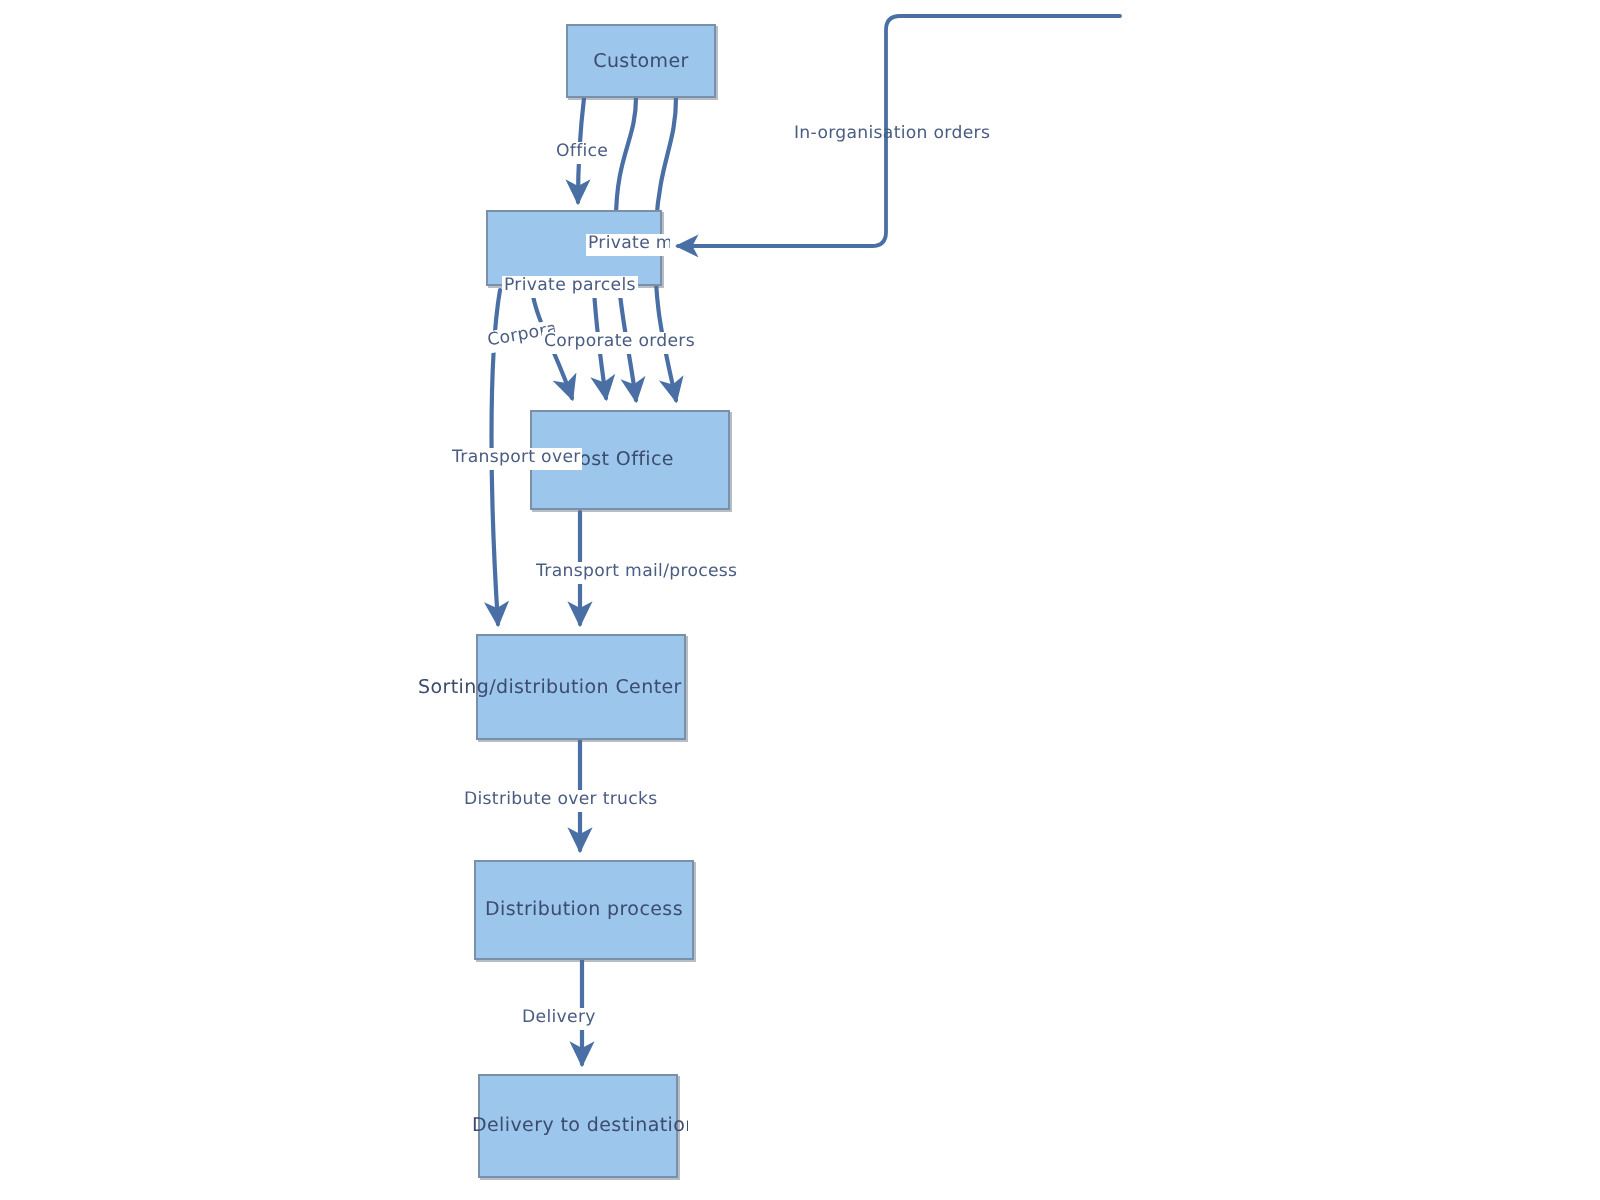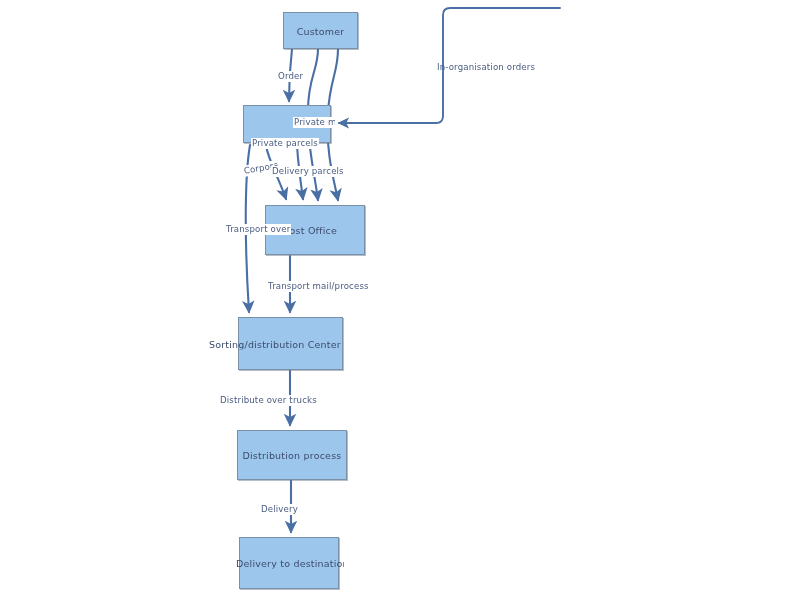--- a/index.html
+++ b/index.html
@@ -39,21 +39,21 @@
   .edge-label{
     position:absolute;
     color:#4a5c82;
     font-size:8.6px;
     letter-spacing:.15px;
     white-space:nowrap;
     background:#ffffff;
     padding:0 1px;
     line-height:11px;
   }
-  .edge-label.nobg{background:transparent;margin-left:40px;}
+  .edge-label.nobg{background:transparent;}
 </style>
 </head>
 <body>
 
 <div id="canvas">
 
   <svg class="layer" viewBox="0 0 800 600">
     <defs>
       <marker id="ah" markerWidth="9" markerHeight="9" refX="5.4" refY="3" orient="auto" markerUnits="strokeWidth">
         <path d="M0,0 L6.2,3 L0,6 L1.6,3 z" fill="#4a6fa5"></path>
@@ -104,33 +104,33 @@
   </div>
 
   <div class="node" style="left:237px;top:430px;width:110px;height:50px;">
     <div class="node-label">Distribution process</div>
   </div>
 
   <div class="node" style="left:239px;top:537px;width:100px;height:52px;">
     <div class="node-label" style="text-align:left;margin-left:-4px;width:108px;">Delivery to destination</div>
   </div>
 
-  <div class="edge-label" style="left:277px;top:71px;">Order</div>
+  <div class="edge-label" style="left:277px;top:71px;">Office</div>
 
   <div class="edge-label nobg" style="left:396px;top:62px;">In-organisation orders</div>
 
   <div class="edge-label" style="left:293px;top:117px;overflow:hidden;width:40px;">Private mail</div>
 
   <div class="edge-label" style="left:251px;top:138px;text-align:center;">Private parcels</div>
 
   <div class="edge-label" style="left:243px;top:166px;overflow:hidden;width:33px;transform:rotate(-10deg);transform-origin:left center;">Corporate mail</div>
 
-  <div class="edge-label" style="left:271px;top:166px;">Delivery parcels</div>
+  <div class="edge-label" style="left:271px;top:166px;">Corporate orders</div>
 
   <div class="edge-label" style="left:225px;top:224px;">Transport over</div>
 
   <div class="edge-label" style="left:267px;top:281px;">Transport mail/process</div>
 
-  <div class="edge-label" style="left:219px;top:395px;">Distribute over trucks</div>
+  <div class="edge-label" style="left:231px;top:395px;">Distribute over trucks</div>
 
   <div class="edge-label" style="left:260px;top:504px;">Delivery</div>
 
 </div>
 
 </body></html>

